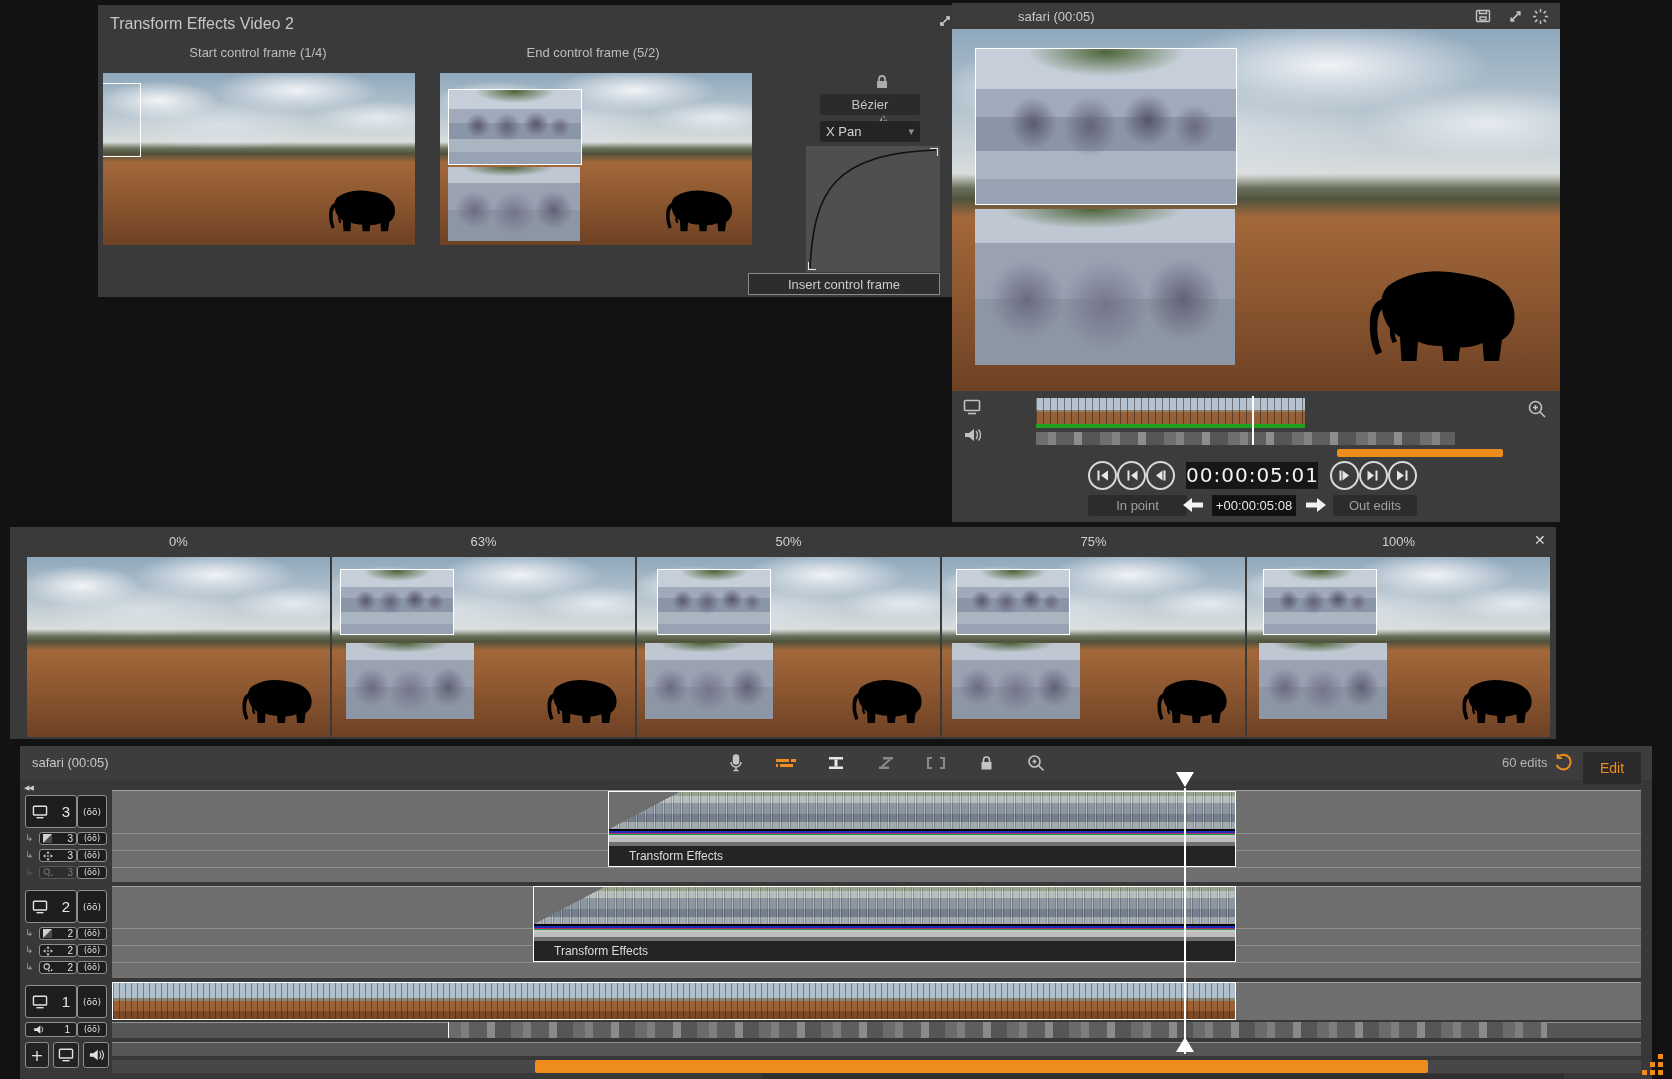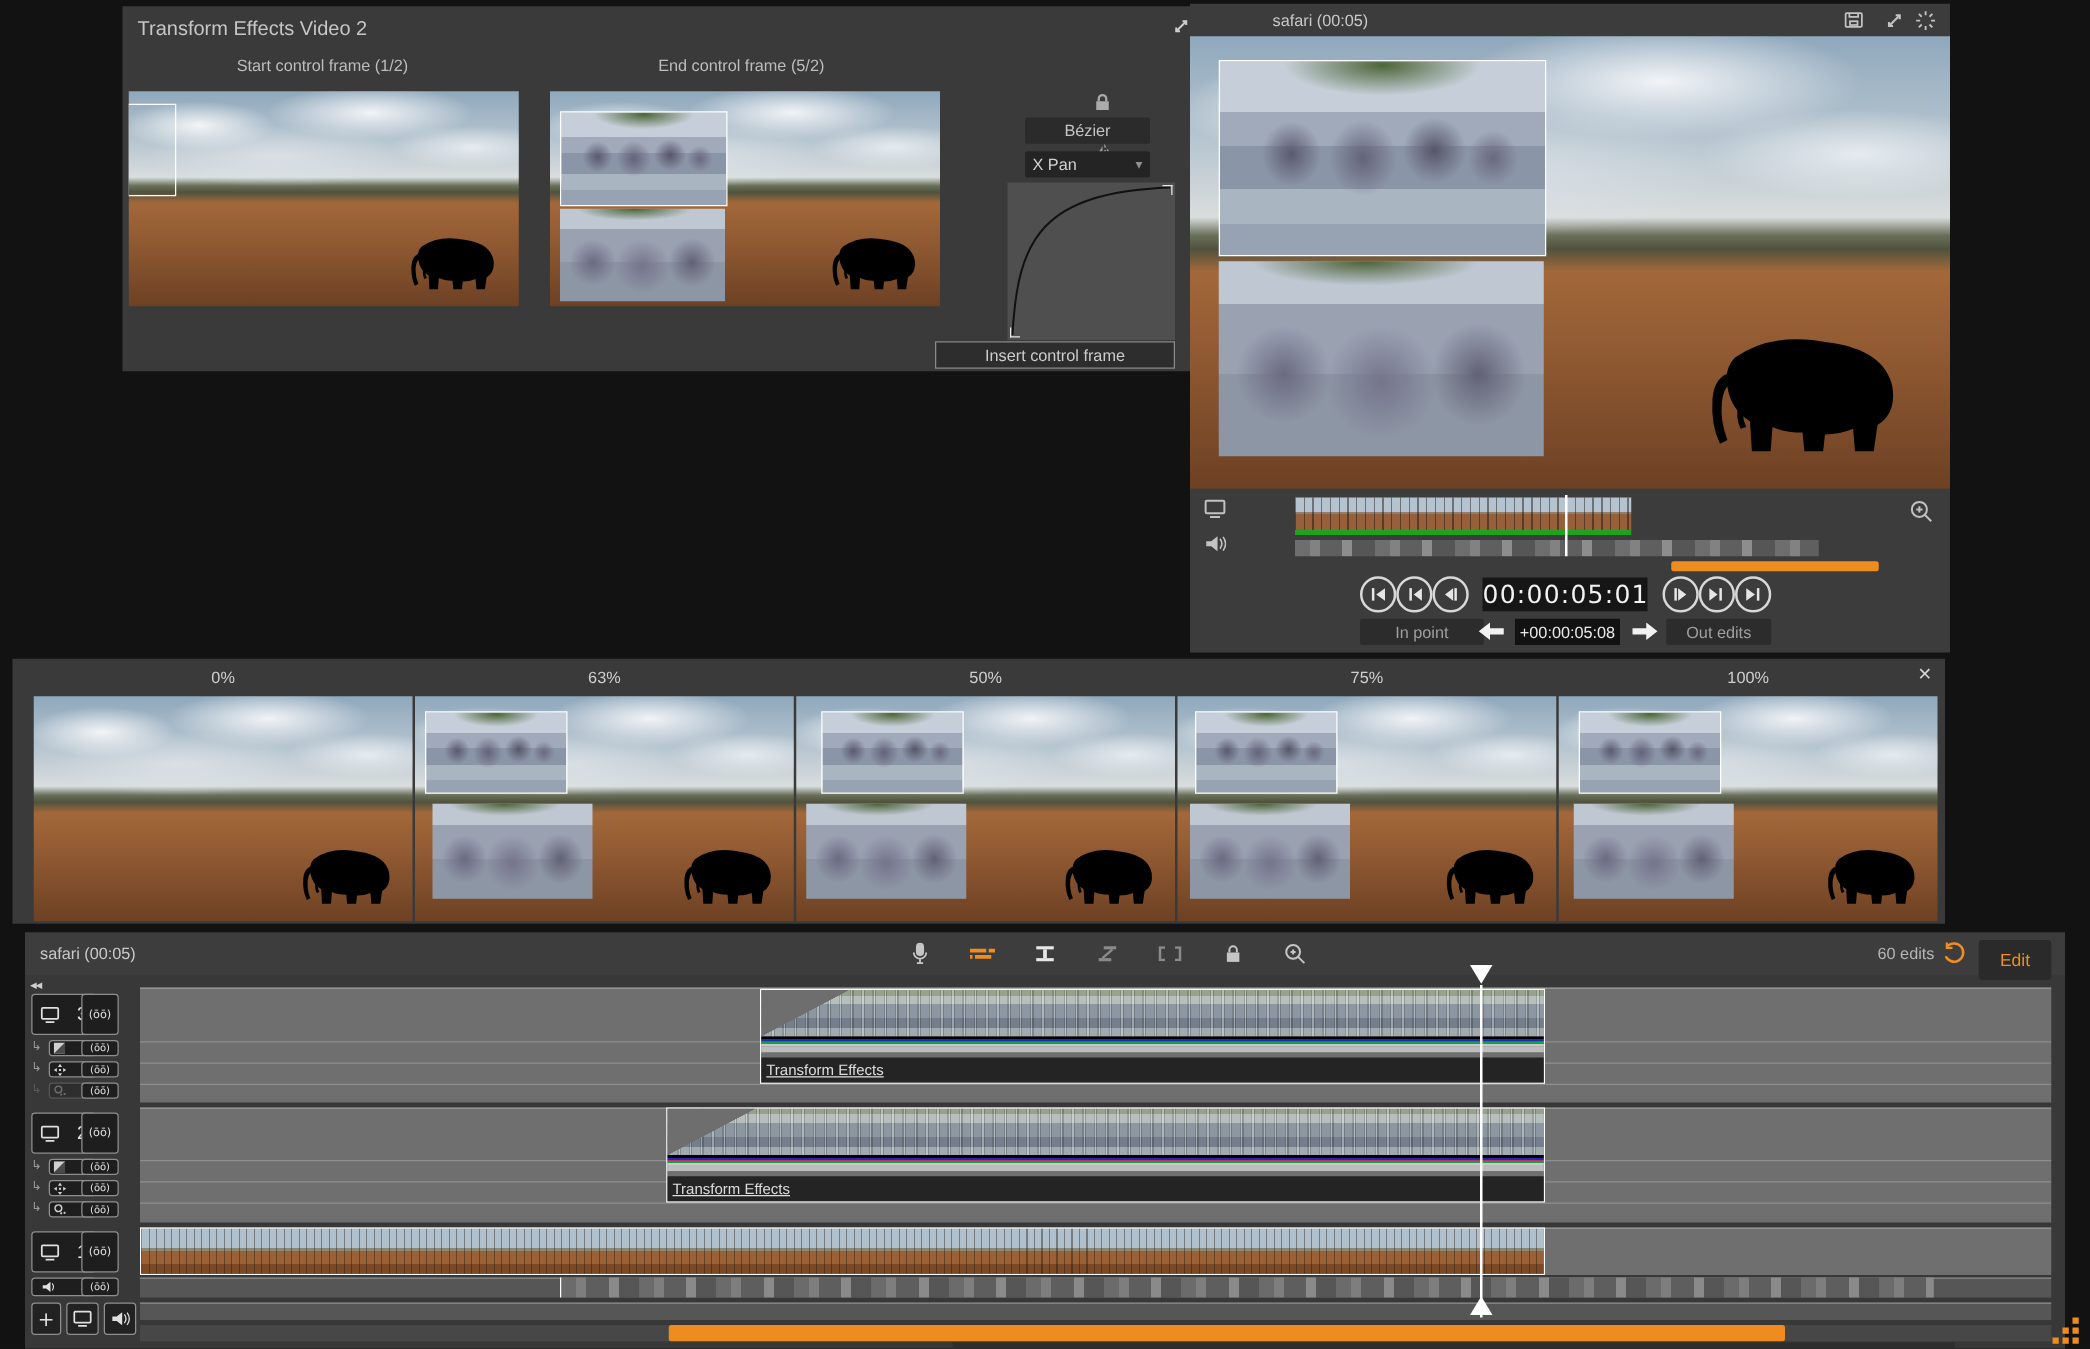--- a/index.html
+++ b/index.html
@@ -98,39 +98,39 @@
   .tl-title{left:12px;top:9px;font-size:13px;color:#c9c9c9;}
   .tool{position:absolute;top:7px;width:22px;height:20px;display:flex;align-items:center;justify-content:center;cursor:pointer;}
   .edits-label{left:1482px;top:9px;font-size:13px;color:#b5b5b5;}
   .edit-btn{left:1563px;top:6px;width:58px;height:32px;background:#2a2a2a;border-radius:3px;color:#ef8e1e;
             font-size:14px;display:flex;align-items:center;justify-content:center;cursor:pointer;}
   .collapse{left:4px;top:38px;font-size:7px;color:#cfcfcf;letter-spacing:-1px;cursor:pointer;}
   .hdr-box{position:absolute;background:#1e1e1e;border:1px solid #8f8f8f;border-radius:3px;box-sizing:border-box;
            display:flex;align-items:center;color:#e6e6e6;cursor:pointer;}
   .hdr-main{left:5px;width:52px;height:33px;padding:0 6px;}
   .hdr-main .num{margin-left:auto;font-size:15px;}
-  .binocs{left:45px;width:30px;justify-content:center;font-size:9px;color:#e0e0e0;}
+  .binocs{left:57px;width:30px;justify-content:center;font-size:9px;color:#e0e0e0;}
   .binocs.h33{height:33px;}
   .binocs.h13{height:13px;font-size:8px;}
   .binocs.h15{height:15px;font-size:8px;}
   .sub-arrow{position:absolute;left:5px;font-size:10px;color:#9a9a9a;}
   .hdr-sub{left:19px;width:38px;height:13px;padding:0 3px;}
   .hdr-sub .num{margin-left:auto;font-size:10px;}
   .dim{opacity:.35;}
   .lane{position:absolute;left:92px;width:1529px;background:#6f6f6f;border-top:1px solid rgba(255,255,255,.35);box-sizing:border-box;}
   .hl{position:absolute;left:0;width:100%;height:1px;background:rgba(255,255,255,.22);}
   .clip{position:absolute;border:1px solid #fff;box-sizing:border-box;cursor:pointer;}
   .clip-thumbs-water{height:37px;
     background:
       repeating-linear-gradient(90deg, rgba(255,255,255,.28) 0 1px, rgba(0,0,0,.2) 1px 2px, transparent 2px 8px, rgba(0,0,0,.14) 8px 9px),
       linear-gradient(180deg,#97a28c 0 12%,#b6bfbc 12% 30%,#8d97a1 30% 60%,#747e8c 60% 82%,#a1aaaf 82% 100%);}
   .clip-stripes{height:8px;background:linear-gradient(180deg,#000 0 30%,#1c2cba 30% 50%,#c32a66 50% 62%,#16a244 62% 78%,#c9c9c9 78% 100%);}
   .clip-light{height:5px;background:#bdbdbd;}
   .clip-gap{height:4px;background:#6f6f6f;}
-  .clip-label{height:20px;background:#242424;color:#dddddd;font-size:12px;display:flex;align-items:center;padding:0 4px;text-decoration:underline;}
+  .clip-label{height:20px;background:#242424;color:#dddddd;font-size:12px;display:flex;align-items:center;padding:0 20px;}
   .fade-wedge{position:absolute;left:0;top:0;width:70px;height:37px;
     background:linear-gradient(to left top, transparent 49.5%, #6e6e6e 50%);}
   .clip-thumbs-sav{height:100%;
     background:
       repeating-linear-gradient(90deg, rgba(30,20,10,.4) 0 1px, transparent 1px 6px),
       linear-gradient(180deg,#b0c0cd 0 42%,#8b8875 42% 50%,#9a6136 50% 78%,#7b4926 78% 100%);}
   .audio-mottle{position:absolute;
     background:repeating-linear-gradient(90deg,#6b6b6b 0 12px,#7e7e7e 12px 20px,#5e5e5e 20px 38px,#8a8a8a 38px 46px,#565656 46px 62px);
     border-left:1px solid #fff;}
   .ph-line{position:absolute;left:1164px;top:42px;width:2px;height:266px;background:#fff;z-index:6;}
@@ -164,21 +164,21 @@
     <span class="abs fx-title">Transform Effects Video 2</span>
     <div class="abs winicon" style="left:838px;top:7px;">
       <svg width="14" height="14" viewBox="0 0 14 14" stroke="#cfcfcf" stroke-width="1.6" fill="none">
         <path d="M3 11 11 3"></path>
           <path d="M8 3h3v3"></path>
           <path d="M6 11H3V8"></path>
         </svg>
     </div>
     <div class="abs winicon glyph" style="left:860px;top:7px;font-size:13px;">✕</div>
 
-    <span class="abs fx-sub" style="left:35px;width:250px;">Start control frame (1/2)</span>
+    <span class="abs fx-sub" style="left:35px;width:250px;">Start control frame (1/4)</span>
     <span class="abs fx-sub" style="left:370px;width:250px;">End control frame (5/2)</span>
 
     <div class="abs preview savanna" style="left:5px;">
       <svg class="eleph" style="right:12px;bottom:8px;" width="82" height="55" viewBox="0 0 120 80">
           <use href="#elephant"></use>
         </svg>
       <div class="txbox"></div>
     </div>
     <div class="abs preview savanna" style="left:342px;">
       <svg class="eleph" style="right:12px;bottom:8px;" width="82" height="55" viewBox="0 0 120 80">

